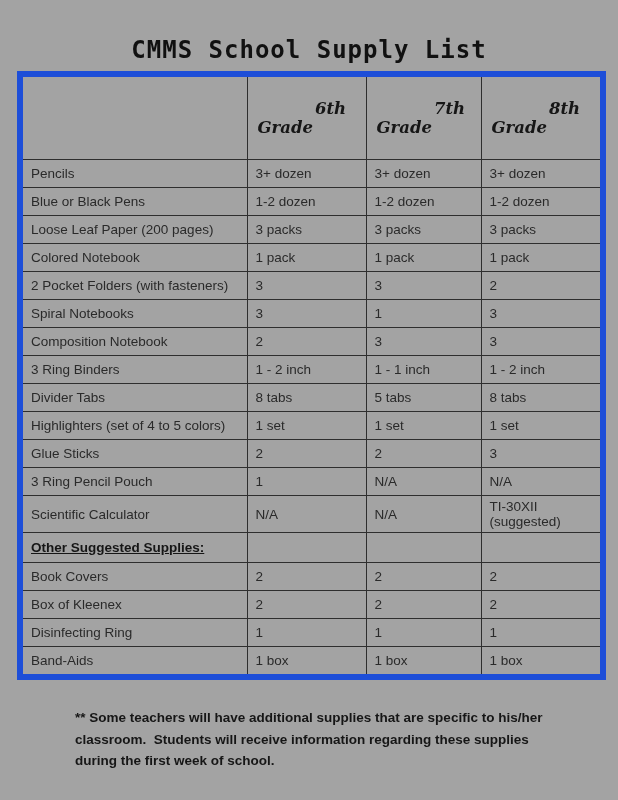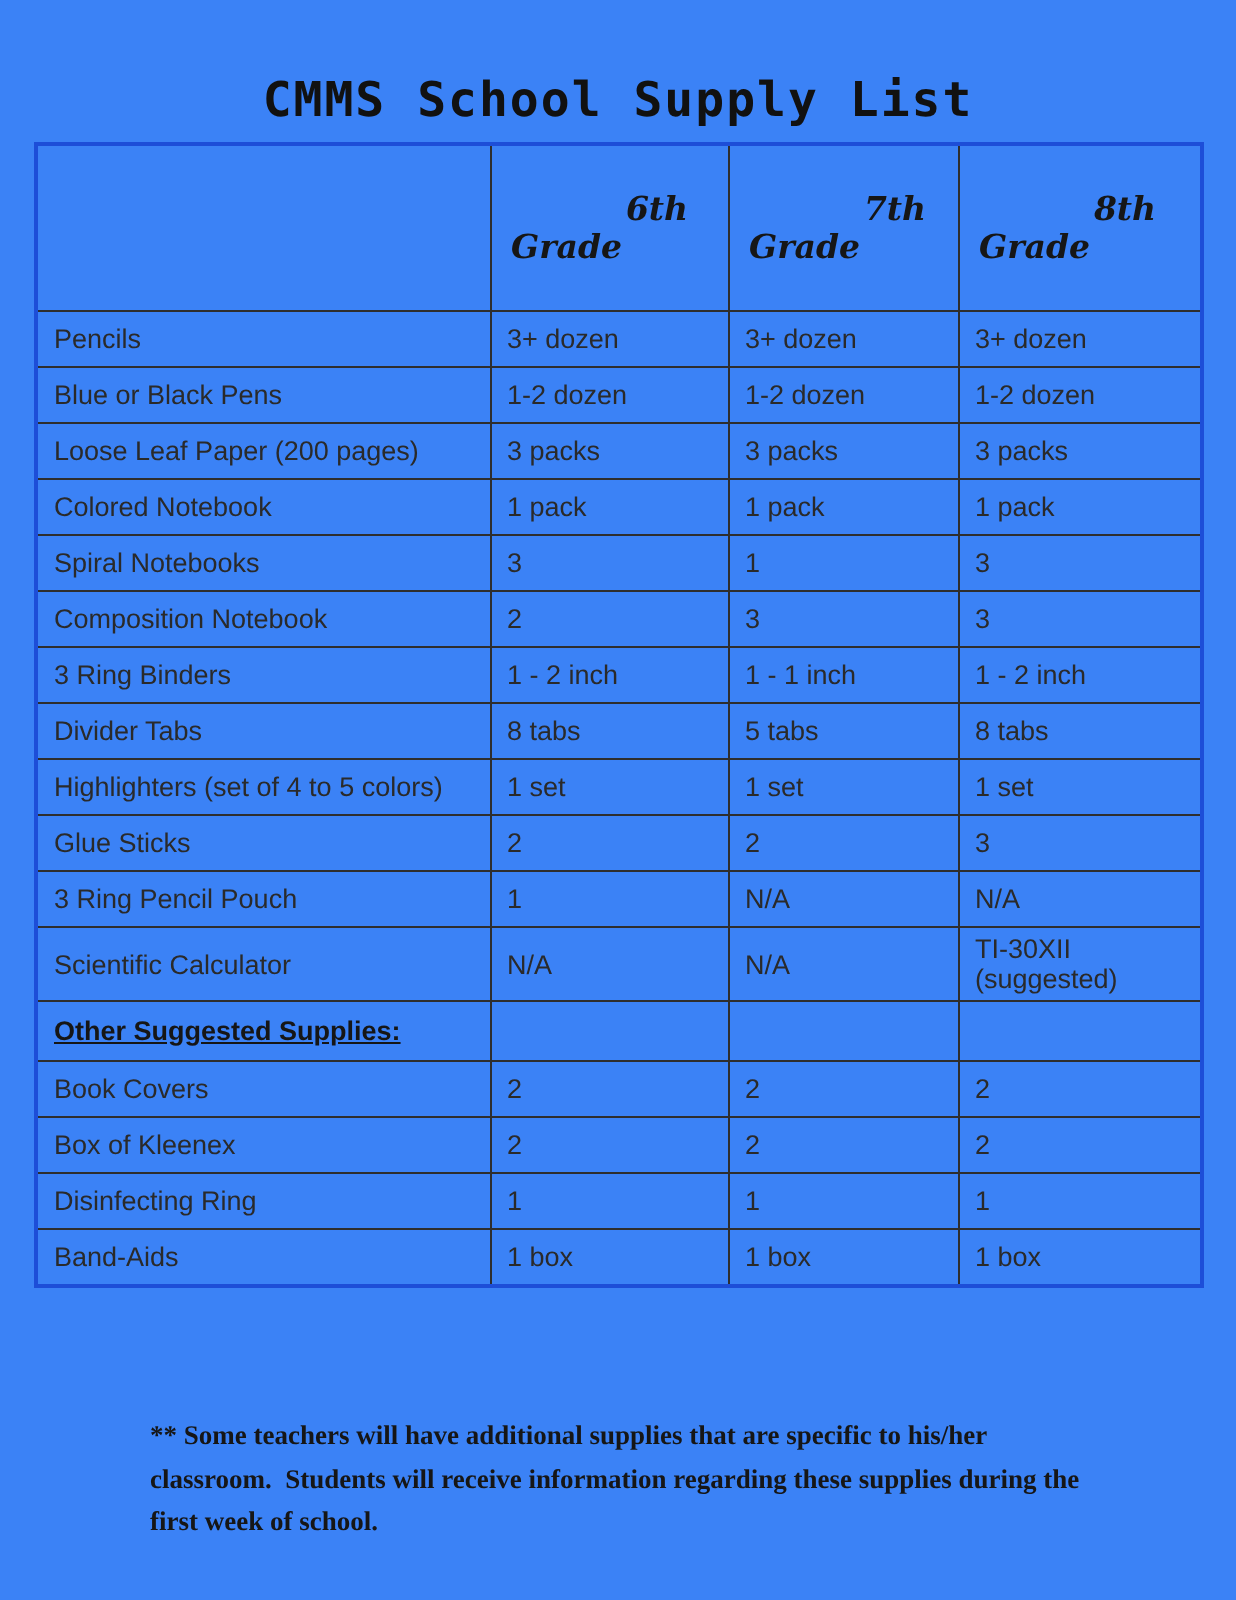--- a/index.html
+++ b/index.html
@@ -4,21 +4,21 @@
 <style>
   html, body {
     margin: 0;
     padding: 0;
     background: #ffffff;
   }
   .page {
     position: relative;
     width: 618px;
     height: 800px;
-    background: #3b82f6;
+    background: #a3a3a3;
     font-family: "Liberation Sans", sans-serif;
     color: #1c1c1c;
     overflow: hidden;
   }
   .doc-title {
     position: absolute;
     top: 36px;
     left: 0;
     width: 618px;
     text-align: center;
@@ -42,21 +42,21 @@
   table.supply-table td, table.supply-table th {
     border: 1.6px solid #2e2e2e;
     padding: 3px 8px;
     vertical-align: middle;
     text-align: left;
     font-weight: normal;
     white-space: pre-wrap;
     overflow: hidden;
   }
   table.supply-table {
-    border: 2px solid #1d4ed8;
+    border: 6px solid #1d4ed8;
   }
   tr.header-row th {
     height: 26px;
     font-family: "DejaVu Serif", "Liberation Serif", serif;
     font-style: italic;
     font-weight: bold;
     font-size: 16.5px;
     color: #161616;
     padding-left: 10px;
   }
@@ -75,21 +75,20 @@
   .footnote {
     position: absolute;
     top: 707px;
     left: 75px;
     width: 478px;
     font-size: 13.5px;
     font-weight: bold;
     line-height: 1.6;
     color: #161616;
     white-space: pre-wrap;
-    font-family: Liberation Serif, serif;
   }
 </style>
 </head>
 <body>
 
 <div class="page">
 
   <div class="doc-title">CMMS School Supply List</div>
 
   <table class="supply-table">
@@ -134,20 +133,26 @@
     <td class="val-cell"><span>3 packs</span></td>
     <td class="val-cell"><span>3 packs</span></td>
   </tr>
         <tr class="data-row">
     <td class="item-cell"><span>Colored Notebook</span></td>
     <td class="val-cell"><span>1 pack</span></td>
     <td class="val-cell"><span>1 pack</span></td>
     <td class="val-cell"><span>1 pack</span></td>
   </tr>
         <tr class="data-row">
+    <td class="item-cell"><span>2 Pocket Folders (with fasteners)</span></td>
+    <td class="val-cell"><span>3</span></td>
+    <td class="val-cell"><span>3</span></td>
+    <td class="val-cell"><span>2</span></td>
+  </tr>
+        <tr class="data-row">
     <td class="item-cell"><span>Spiral Notebooks</span></td>
     <td class="val-cell"><span>3</span></td>
     <td class="val-cell"><span>1</span></td>
     <td class="val-cell"><span>3</span></td>
   </tr>
         <tr class="data-row">
     <td class="item-cell"><span>Composition Notebook</span></td>
     <td class="val-cell"><span>2</span></td>
     <td class="val-cell"><span>3</span></td>
     <td class="val-cell"><span>3</span></td>

